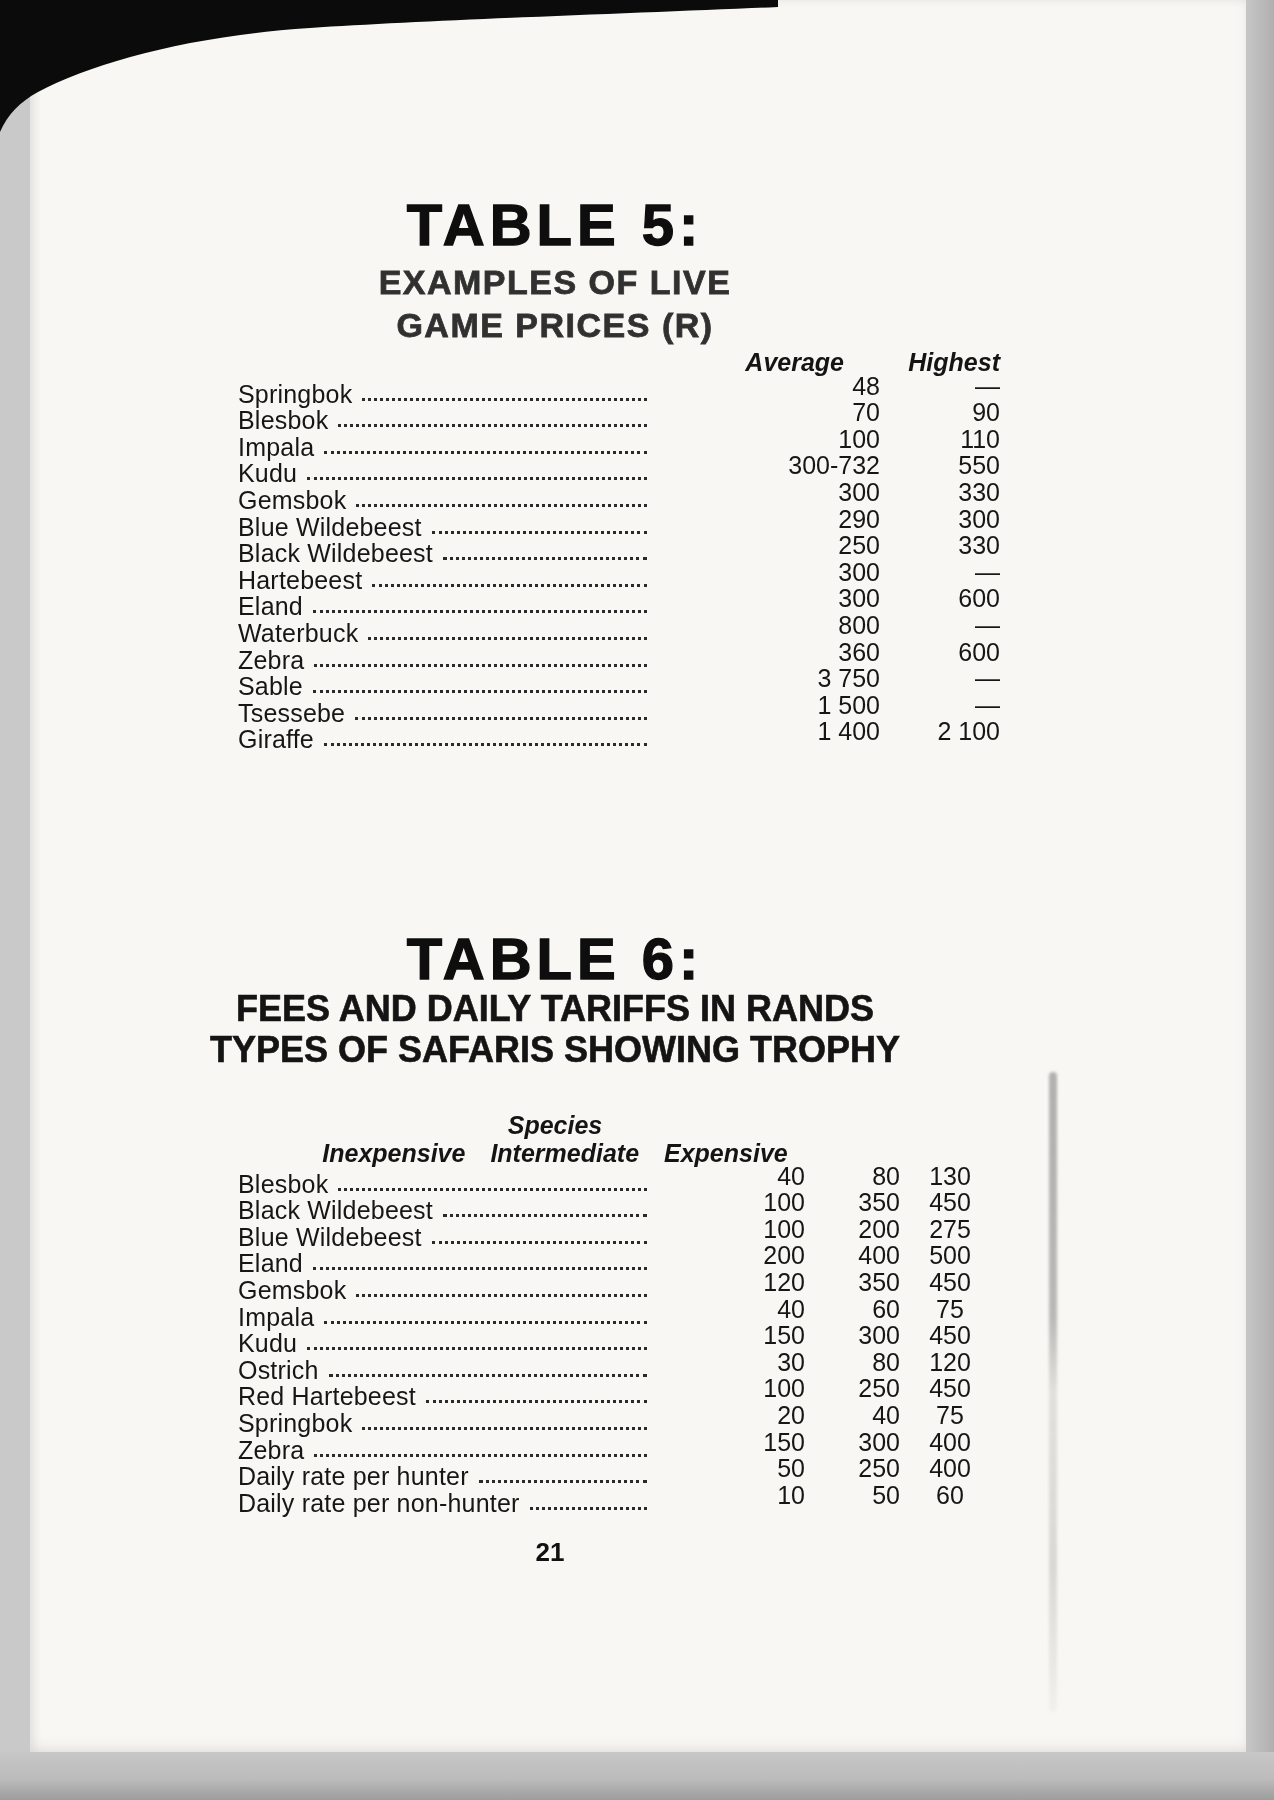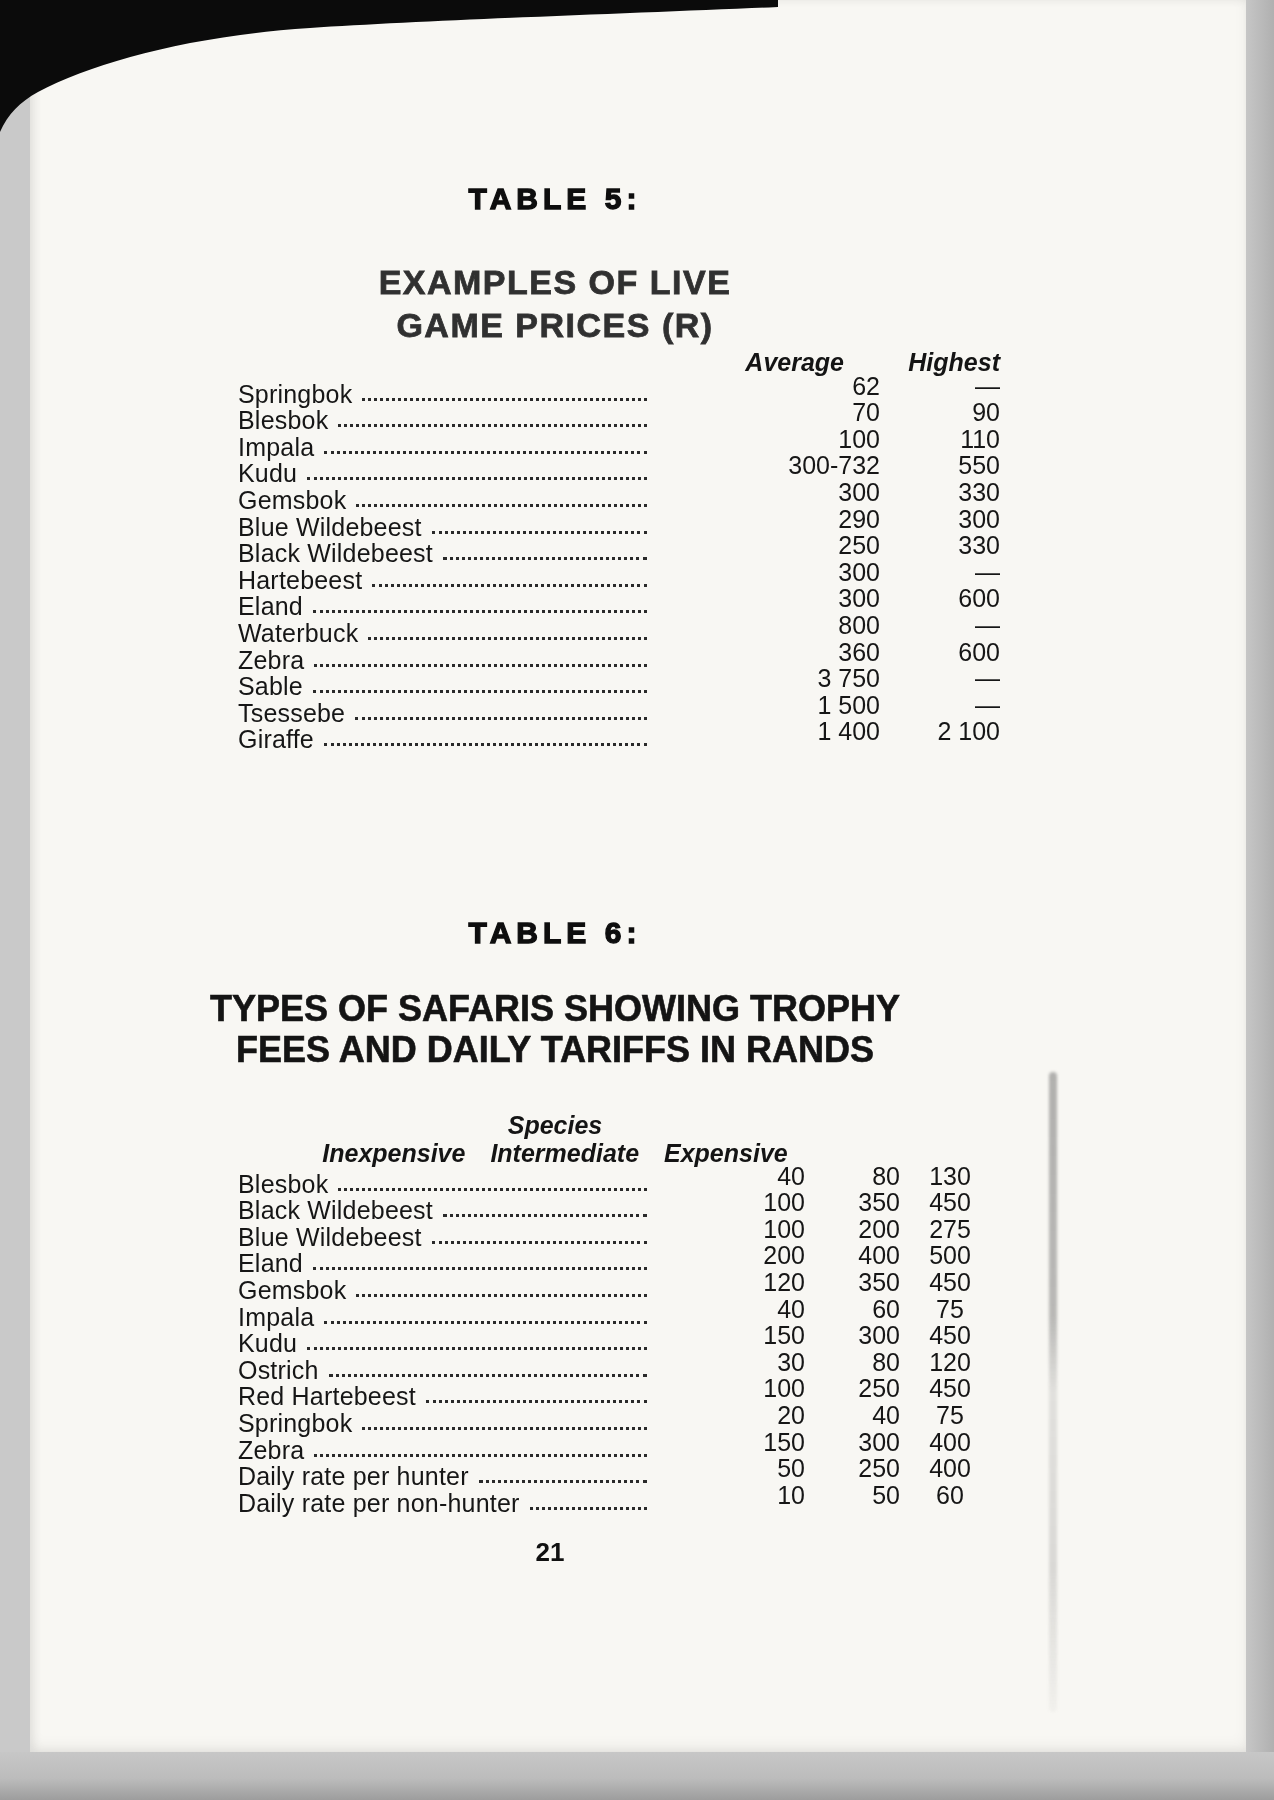--- a/index.html
+++ b/index.html
@@ -28,22 +28,22 @@
     background:linear-gradient(to bottom,
       rgba(90,90,90,.45) 0%, rgba(90,90,90,.40) 38%,
       rgba(120,120,120,.18) 50%, rgba(110,110,110,.22) 78%,
       rgba(120,120,120,.05) 100%);
     filter:blur(1.4px);border-radius:4px;
   }
   
   .abs{position:absolute;z-index:4;}
   .center-band{left:0;width:1110px;text-align:center;}
   .big-title{
-    font-size:30px;font-weight:700;letter-spacing:5px;color:#0e0e0e;
-    -webkit-text-stroke:1.3px #0e0e0e;white-space:nowrap;
+    font-size:58px;font-weight:700;letter-spacing:5px;color:#0e0e0e;
+    -webkit-text-stroke:1.3px #0e0e0e;white-space:nowrap;margin-top:9px;
   }
   .t5-title{top:182px;}
   .t5-sub{
     top:261px;font-size:34px;font-weight:700;letter-spacing:1.5px;line-height:43px;
     color:#303030;-webkit-text-stroke:.8px #343434;filter:blur(.45px);
   }
   .t6-title{top:916px;}
   .t6-sub{
     top:988px;font-size:36px;font-weight:700;line-height:41px;color:#141414;
     -webkit-text-stroke:.6px #141414;
@@ -89,21 +89,21 @@
   <div class="hdr5">
     <span class="sp"></span>
     <span class="w-avg v" style="transform:none">Average</span>
     <span class="w-high v" style="transform:none">Highest</span>
   </div>
 
   <div class="rows t5-rows" id="t5-rows">
   <div class="row">
     <span class="lbl">Springbok</span>
     <span class="leader"></span>
-    <span class="v w-avg">62</span>
+    <span class="v w-avg">48</span>
     <span class="v w-high">—</span>
   </div>
 
   <div class="row">
     <span class="lbl">Blesbok</span>
     <span class="leader"></span>
     <span class="v w-avg">70</span>
     <span class="v w-high">90</span>
   </div>
 
@@ -188,22 +188,22 @@
     <span class="lbl">Giraffe</span>
     <span class="leader"></span>
     <span class="v w-avg">1 400</span>
     <span class="v w-high">2 100</span>
   </div>
 </div>
 
   <div class="abs center-band big-title t6-title">TABLE 6:</div>
 
   <div class="abs center-band t6-sub">
+    <div>FEES AND DAILY TARIFFS IN RANDS</div>
     <div>TYPES OF SAFARIS SHOWING TROPHY</div>
-    <div>FEES AND DAILY TARIFFS IN RANDS</div>
   </div>
 
 
   <div class="abs center-band t6-species">Species</div>
 
   <div class="abs center-band t6-cols">
     <span>Inexpensive</span>
     <span>Intermediate</span>
     <span>Expensive</span>
   </div>

